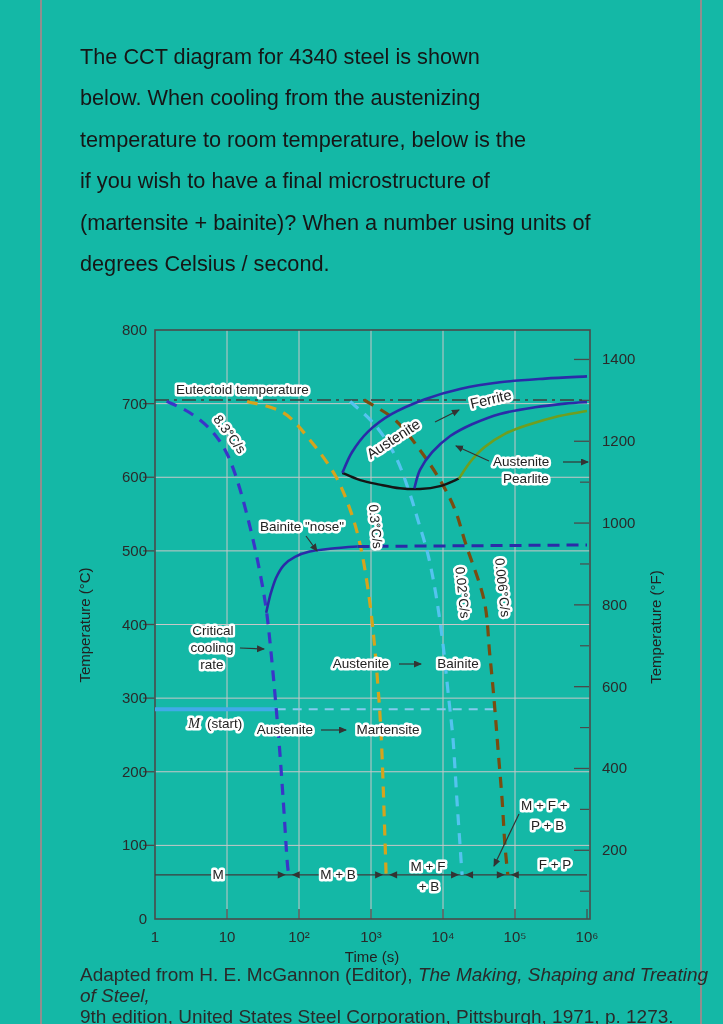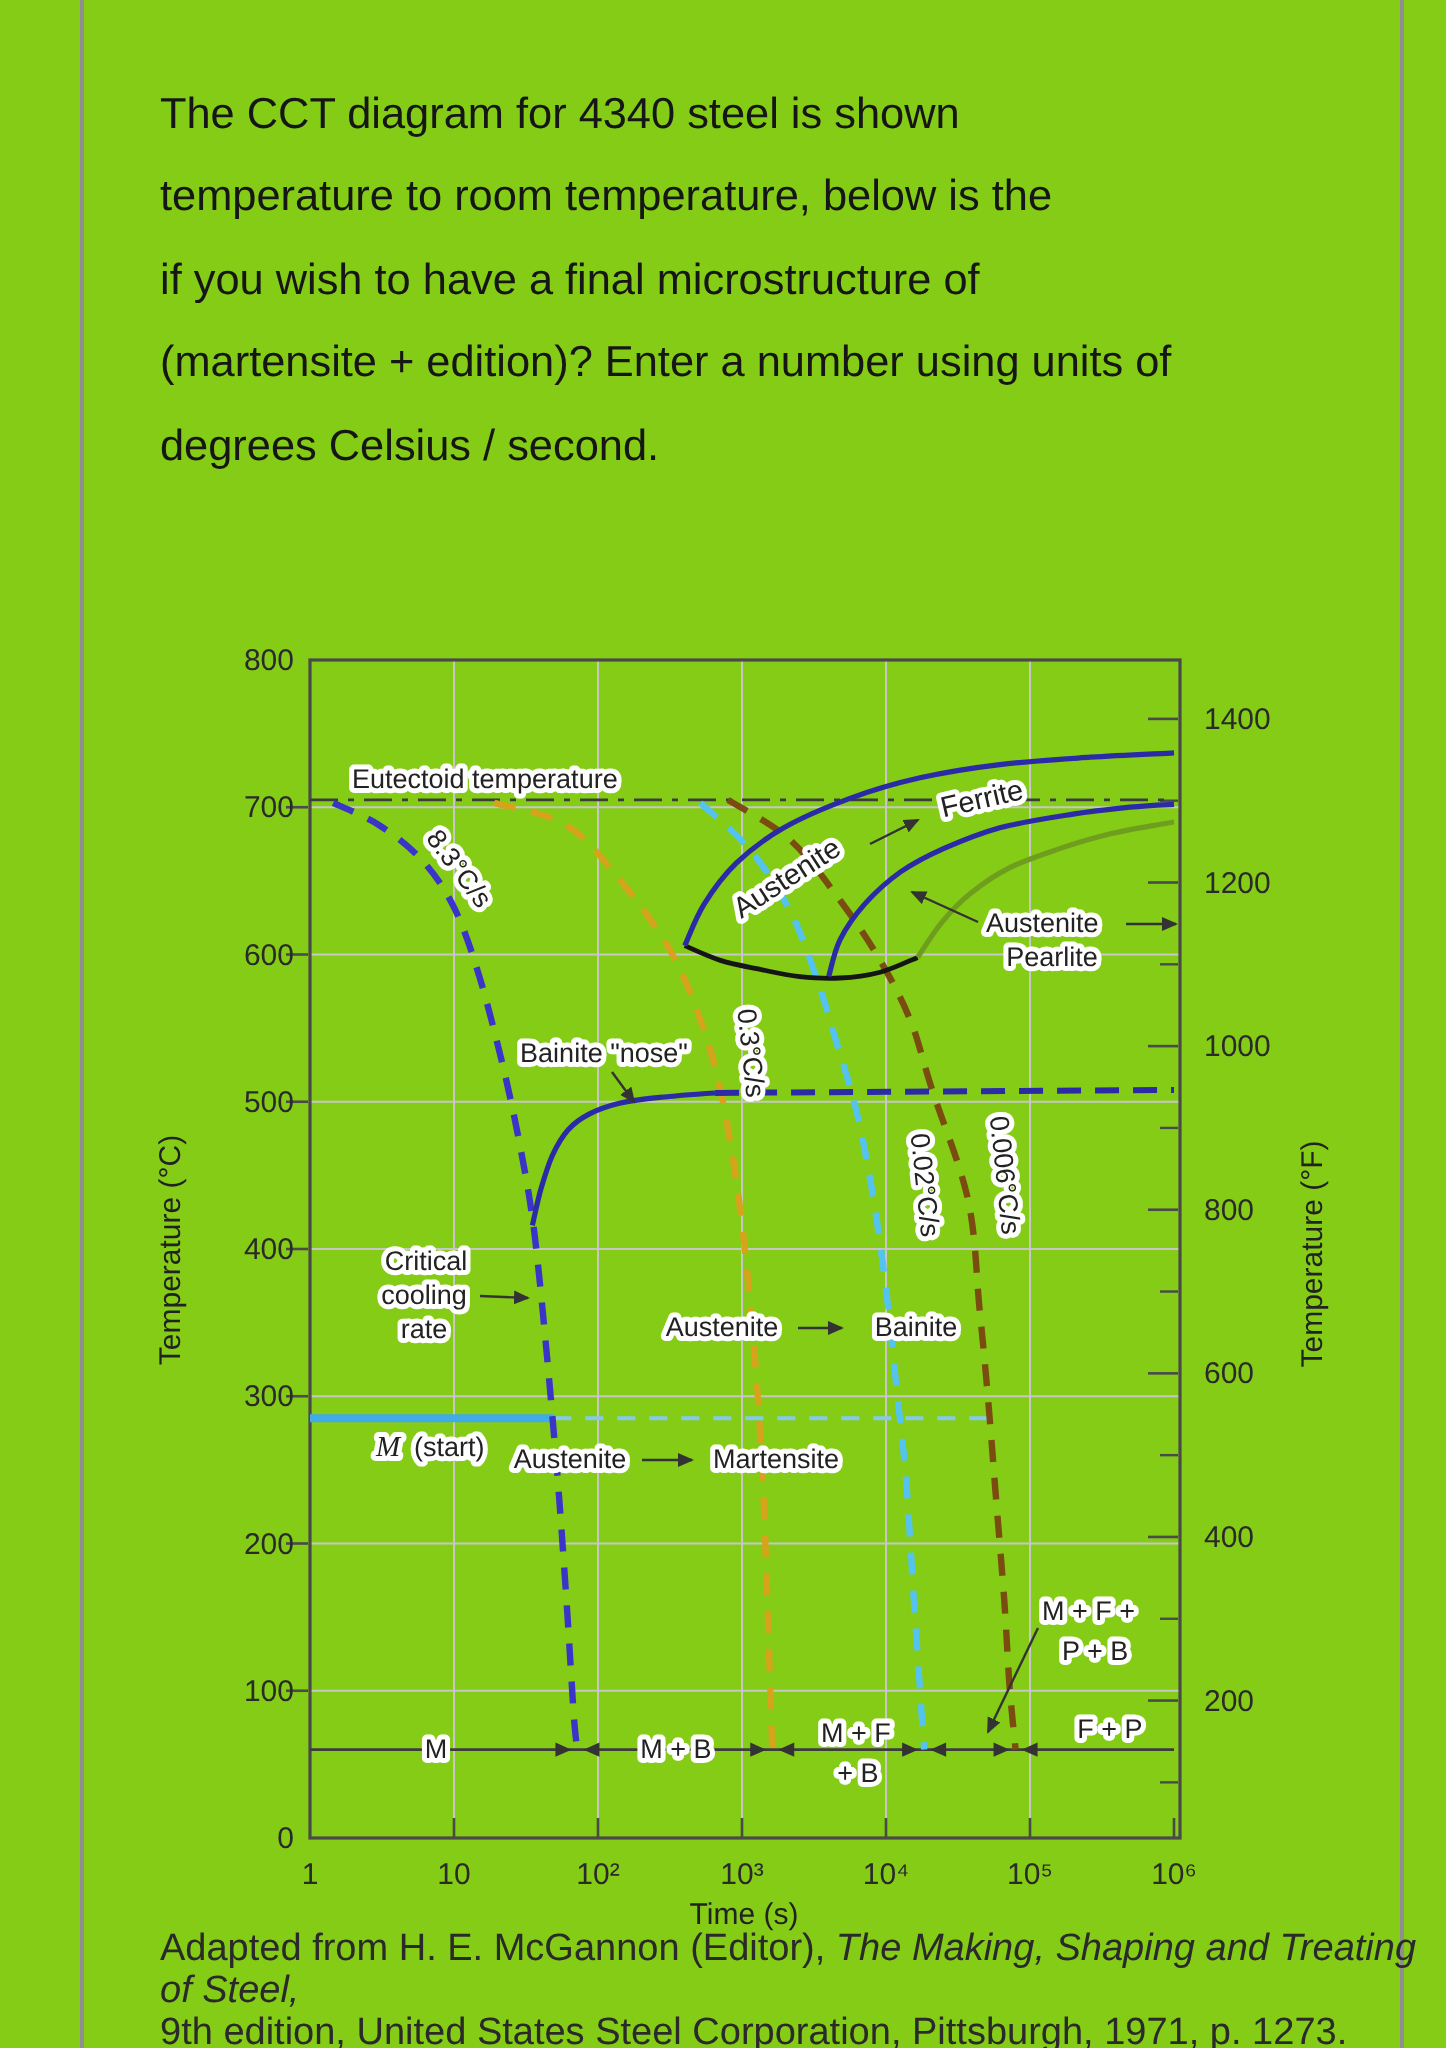--- a/index.html
+++ b/index.html
@@ -1,37 +1,38 @@
 <!DOCTYPE html>
 <html><head>
 <meta charset="utf-8">
 <style>
   html,body{margin:0;padding:0;background:#fff;}
-  #page{position:relative;width:723px;height:1024px;background:#84cc16;overflow:hidden;
+  #page{position:relative;width:723px;height:1024px;background:#14b8a6;overflow:hidden;
         font-family:"Liberation Sans","DejaVu Sans",sans-serif;}
   .vrule{position:absolute;top:0;bottom:0;width:2px;background:#8f8f8f;}
   #question{position:absolute;left:80px;top:36px;width:610px;color:#161616;
             font-size:21.7px;line-height:41.4px;}
   #question .qline{display:block;white-space:nowrap;}
   #figure{position:absolute;left:60px;top:318px;width:660px;height:648px;}
   #caption{position:absolute;left:80px;top:964px;width:632px;color:#2a2a2a;
            font-size:19px;line-height:21px;}
 </style>
 </head>
 <body>
 
 <div id="page">
   <div class="vrule" style="left:40px"></div>
   <div class="vrule" style="left:700px"></div>
 
   <div id="question">
     <span class="qline">The CCT diagram for 4340 steel is shown</span>
+    <span class="qline">below. When cooling from the austenizing</span>
     <span class="qline">temperature to room temperature, below is the</span>
     <span class="qline">if you wish to have a final microstructure of</span>
-    <span class="qline">(martensite + edition)? Enter a number using units of</span>
+    <span class="qline">(martensite + bainite)? When a number using units of</span>
     <span class="qline">degrees Celsius / second.</span>
   </div>
 
   <div id="figure">
     <svg id="chart" width="660" height="648" viewBox="60 318 660 648" style="font-family:'Liberation Sans','DejaVu Sans',sans-serif">
         <defs>
           <marker id="ah" markerWidth="9" markerHeight="8" refX="7" refY="3.5" orient="auto" markerUnits="userSpaceOnUse">
             <path d="M0,0 L8,3.5 L0,7 Z" fill="#333"></path>
           </marker>
         </defs>

